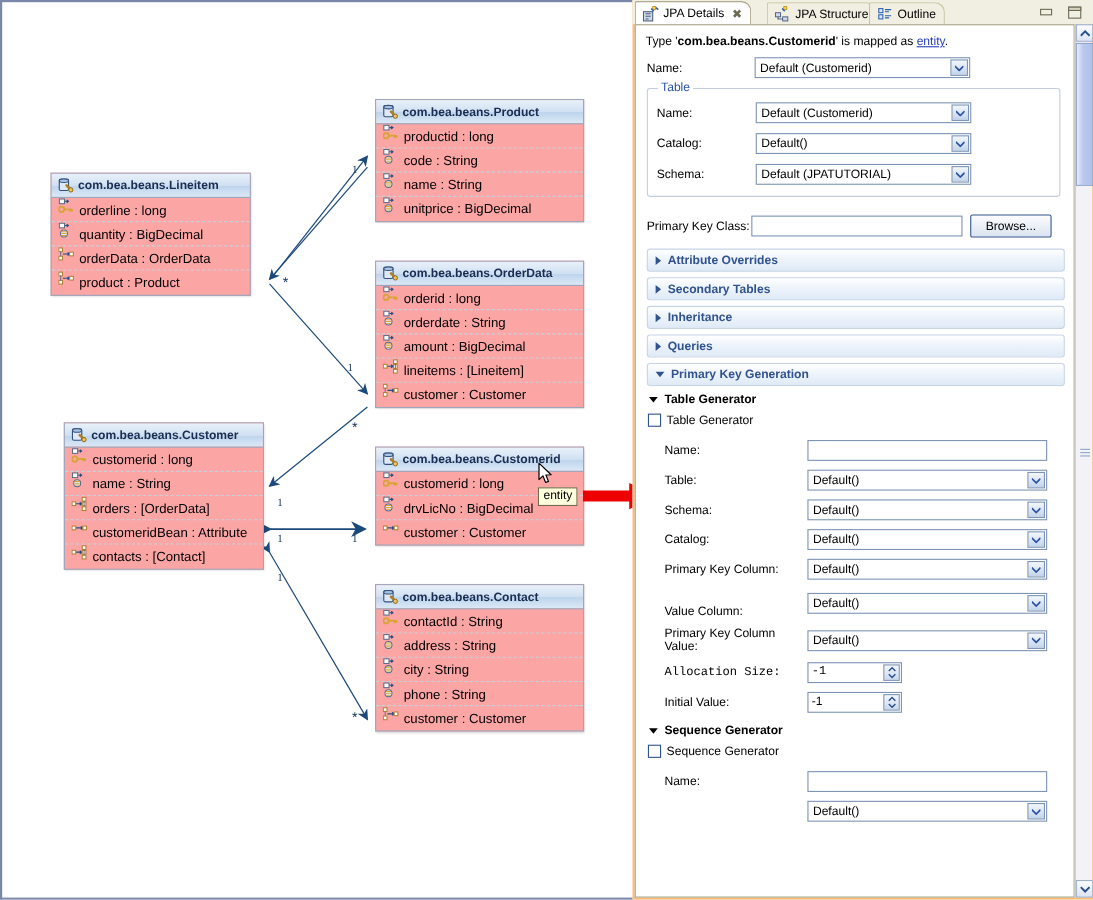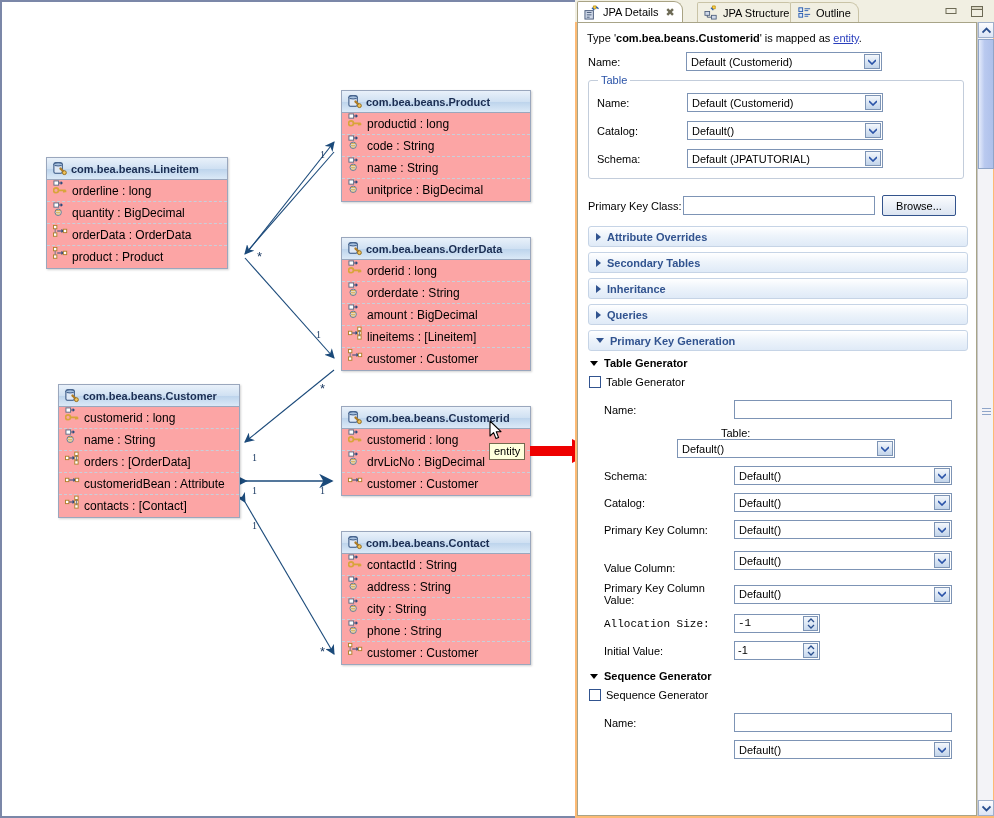--- a/index.html
+++ b/index.html
@@ -728,21 +728,21 @@
           </div>
           <div class="chkrow" style="margin:0 0 12px 1px;">
             <span class="chk"></span>
             <span>Table Generator</span>
           </div>
           <div id="tg-fields-host" style="padding-left:16px;">
               <div class="frow" style="margin-bottom: 8px;">
                 <div class="flabel" style="width: 130px;">Name:</div>
                 <div class="textbox" style="width: 218px;"></div>
               </div>
-              <div class="frow" style="margin-bottom: 8px; flex-direction: column;">
+              <div class="frow" style="margin-bottom: 8px;">
                 <div class="flabel" style="width: 130px;">Table:</div>
                 <div class="combo" style="width: 218px;">
                   <span>Default()</span>
                   <span class="arrow">
                     <svg width="8" height="6" viewBox="0 0 8 6">
                       <path d="M0,1 L4,5 L8,1" stroke="#2a53a8" stroke-width="1.6" fill="none"></path>
                     </svg>
                   </span>
                 </div>
               </div>

